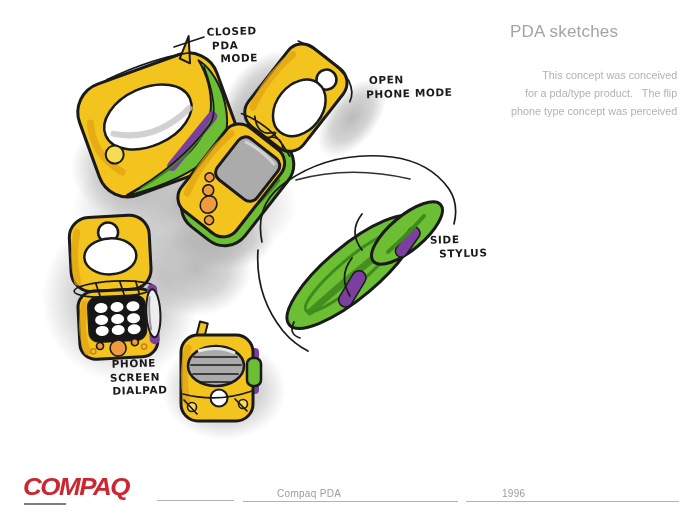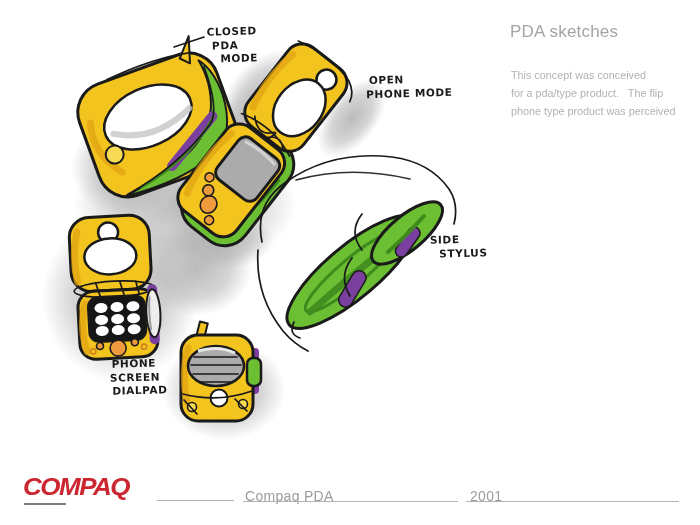--- a/index.html
+++ b/index.html
@@ -32,35 +32,35 @@
     line-height:13.5px;transform:rotate(-1.5deg);white-space:nowrap;
   }
   .ind1{margin-left:5px}.ind2{margin-left:13px}.ind3{margin-left:9px}.ind4{margin-left:2px}.ind5{margin-left:3px}
   
   .hdr-title{
     position:absolute;left:510px;top:22px;font-size:17px;
     color:var(--titleGray,#A4A4A4);letter-spacing:.2px;
   }
   .hdr-body{position:absolute;left:511px;top:66px;}
   .hdr-body div{
-    font-size:10.8px;color:var(--bodyGray,#B2B2B2);line-height:18px;white-space:pre;
+    font-size:10.8px;color:var(--bodyGray,#B2B2B2);line-height:18px;white-space:pre;text-align:right;
   }
   
   .logo{
     position:absolute;left:23px;top:473px;
     font-family:"Liberation Sans",sans-serif;font-style:italic;font-weight:bold;
     font-size:26px;letter-spacing:-1.5px;color:var(--logoRed,#CC2630);
     transform:scaleY(.92);transform-origin:left top;
   }
   .logo-rule{position:absolute;left:24px;top:503px;width:42px;height:2px;background:#7d7d7d;}
   .rule{position:absolute;top:500px;height:1px;background:var(--lineGray,#B3B3B3);}
   .rule-a{left:157px;width:77px;}
   .rule-b{left:243px;top:501px;width:215px;}
   .rule-c{left:466px;top:501px;width:213px;}
-  .foot-label{position:absolute;font-size:14px;color:var(--footGray,#9C9C9C);letter-spacing:.3px;}
+  .foot-label{position:absolute;font-size:10px;color:var(--footGray,#9C9C9C);letter-spacing:.3px;margin-left:32px;}
   .foot-proj{left:245px;top:488px;}
   .foot-year{left:470px;top:488px;}
 </style>
 </head>
 <body>
 
 <div class="stage">
 
   <svg class="canvas" width="700" height="525" viewBox="0 0 700 525">
     <defs>
@@ -213,24 +213,24 @@
   <div class="note" style="left:110px;top:357px">
     <div class="ind4">PHONE</div>
     <div>SCREEN</div>
     <div class="ind4">DIALPAD</div>
   </div>
 
   <div class="hdr-title">PDA sketches</div>
   <div class="hdr-body">
     <div>This concept was conceived</div>
     <div>for a pda/type product.   The flip</div>
-    <div>phone type product was perceived</div>
+    <div>phone type concept was perceived</div>
   </div>
 
   <div class="logo">COMPAQ</div>
   <div class="logo-rule"></div>
   <div class="rule rule-a"></div>
   <div class="foot-label foot-proj">Compaq PDA</div>
   <div class="rule rule-b"></div>
-  <div class="foot-label foot-year">2001</div>
+  <div class="foot-label foot-year">1996</div>
   <div class="rule rule-c"></div>
 
 </div>
 
 </body></html>

